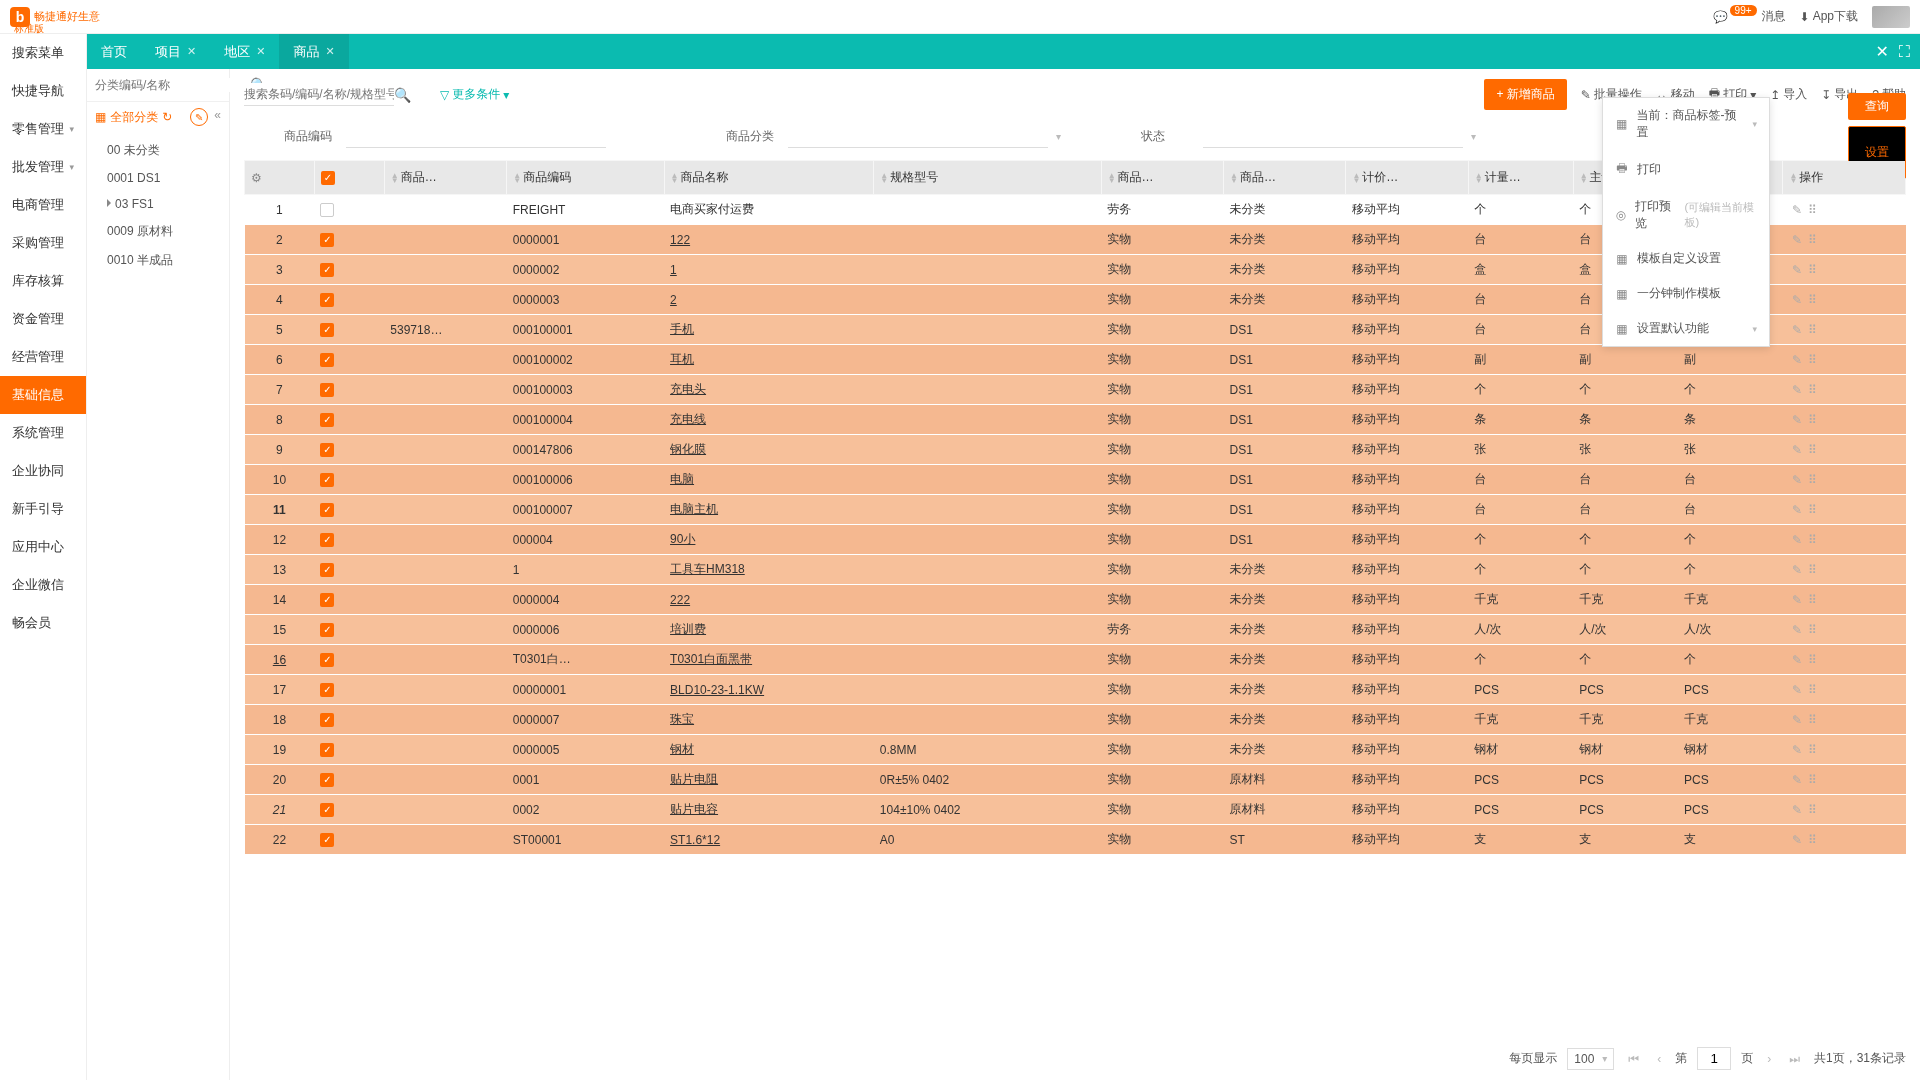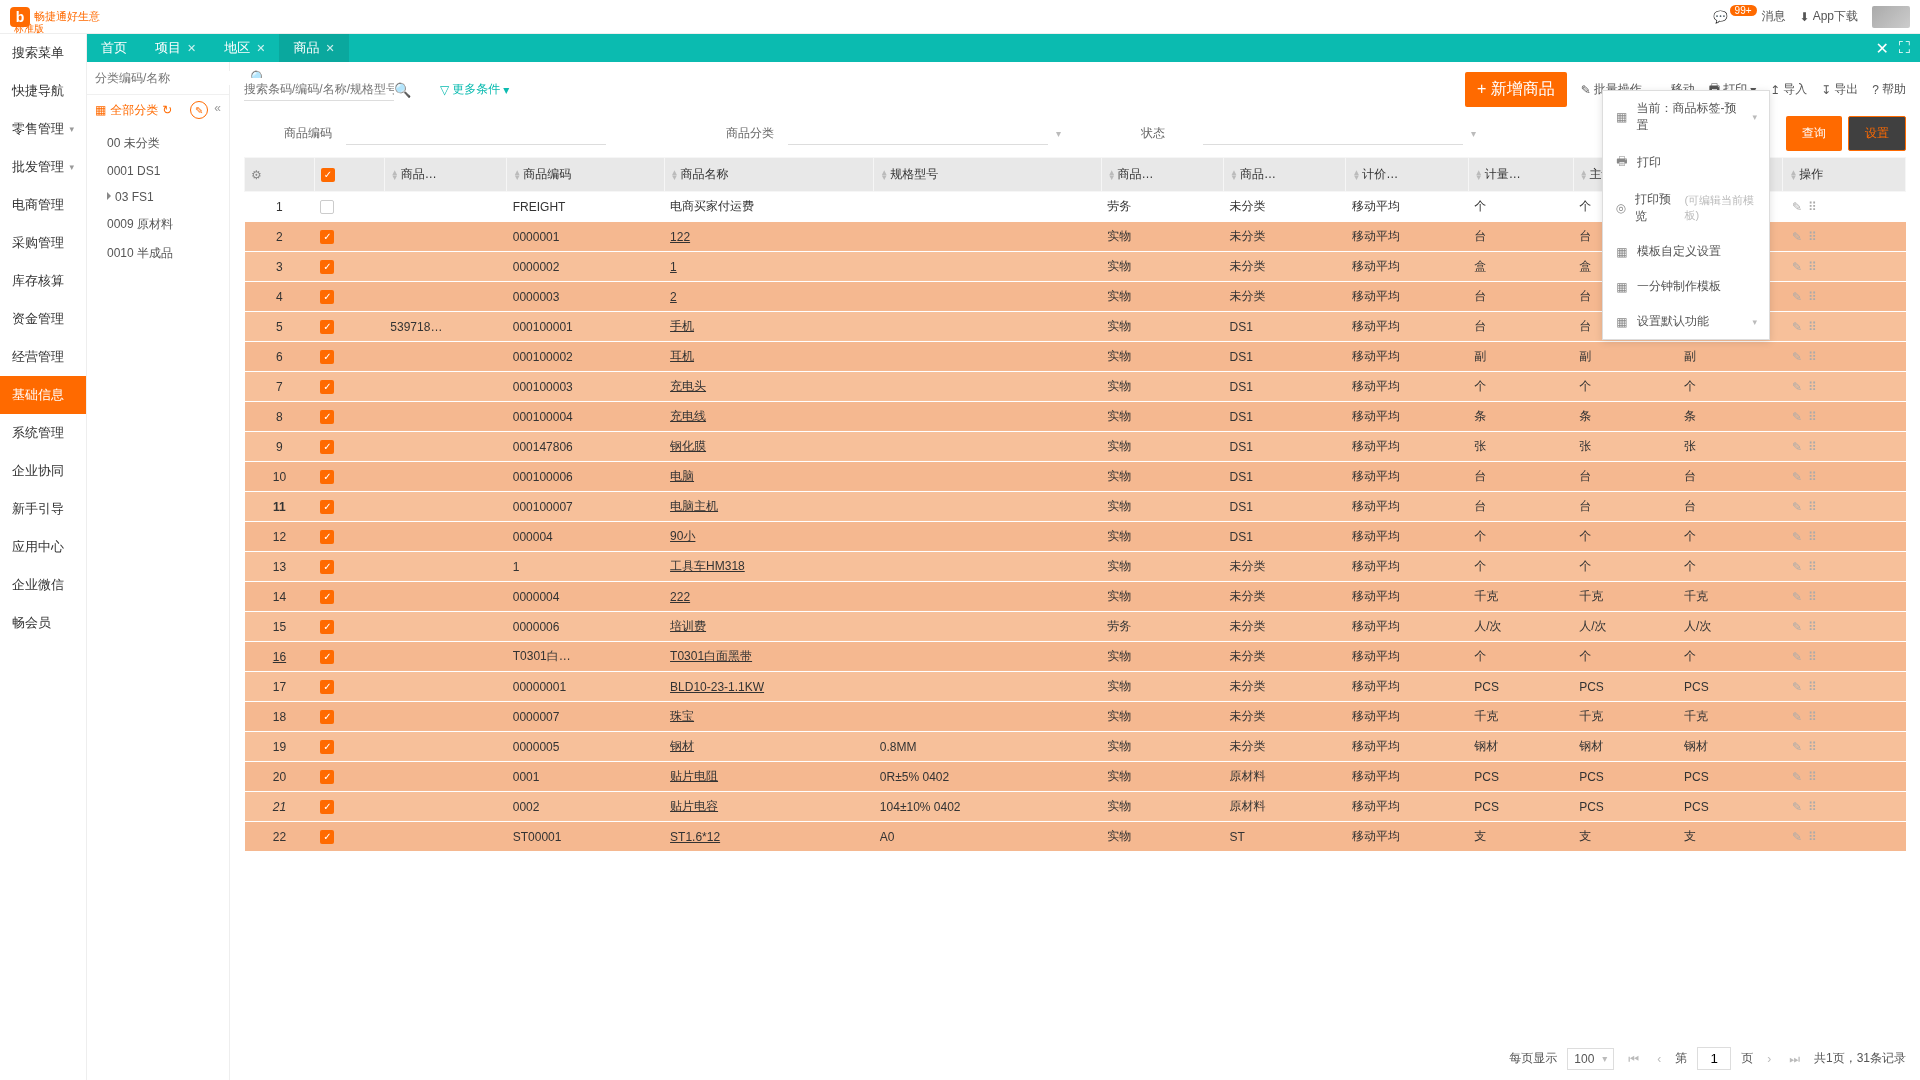--- a/index.html
+++ b/index.html
@@ -12,21 +12,21 @@
 .top-right{margin-left:auto;display:flex;align-items:center;gap:14px;font-size:12px;color:#555}
 .top-btn{display:flex;align-items:center;gap:3px;cursor:pointer}
 .badge{background:#ff6a00;color:#fff;border-radius:8px;padding:0 5px;font-size:10px;position:relative;top:-6px;left:-2px}
 .avatar{width:38px;height:22px;background:linear-gradient(135deg,#aaa,#ccc);border-radius:2px}
 .layout{display:flex;height:calc(100vh - 34px)}
 .sidebar{width:87px;background:#fff;border-right:1px solid #eee;display:flex;flex-direction:column}
 .side-item{padding:10px 12px;font-size:13px;color:#333;cursor:pointer;display:flex;align-items:center;justify-content:space-between}
 .side-item.active{background:#ff6a00;color:#fff}
 .side-item .caret{font-size:9px;color:#999}
 .main{flex:1;display:flex;flex-direction:column;min-width:0}
-.tabs{height:28px;background:#0bbbb0;display:flex;align-items:center;color:#fff;font-size:13px}
+.tabs{height:35px;background:#0bbbb0;display:flex;align-items:center;color:#fff;font-size:13px}
 .tab{padding:0 14px;height:100%;display:flex;align-items:center;gap:6px;cursor:pointer}
 .tab.active{background:#0aa89e}
 .tab-close{font-size:11px;opacity:.8}
 .tabs-right{margin-left:auto;display:flex;align-items:center;gap:10px;padding-right:10px}
 .tabs-right span{cursor:pointer;font-size:16px}
 .content{display:flex;flex:1;min-height:0}
 .cat-panel{width:143px;border-right:1px solid #eee;display:flex;flex-direction:column;font-size:12px}
 .cat-search{display:flex;align-items:center;padding:8px;border-bottom:1px solid #f0f0f0}
 .cat-search input{border:none;outline:none;flex:1;font-size:12px;color:#999}
 .search-ico{color:#ff6a00;font-size:14px}
@@ -36,30 +36,30 @@
 .cat-collapse{color:#999}
 .cat-list{padding:4px 0}
 .cat-item{padding:6px 8px 6px 20px;color:#555;cursor:pointer}
 .cat-item .tri{display:inline-block;width:0;height:0;border-top:4px solid transparent;border-bottom:4px solid transparent;border-left:4px solid #888;margin-right:4px;vertical-align:1px}
 .data-area{flex:1;display:flex;flex-direction:column;min-width:0;position:relative}
 .toolbar{padding:10px 14px 6px 14px;display:flex;align-items:center;gap:16px;font-size:12px}
 .tb-search{display:flex;align-items:center;flex:0 0 180px}
 .tb-search input{border:none;outline:none;border-bottom:1px solid #ddd;font-size:12px;color:#999;padding:4px 0;width:150px}
 .tb-link{color:#0bbbb0;display:flex;align-items:center;gap:3px;cursor:pointer}
 .tb-right{margin-left:auto;display:flex;align-items:center;gap:14px}
-.btn-primary{background:#ff6a00;color:#fff;border:none;padding:7px 12px;border-radius:2px;cursor:pointer;font-size:16px}
+.btn-primary{background:#ff6a00;color:#fff;border:none;padding:7px 12px;border-radius:2px;cursor:pointer;font-size:12px}
 .tb-action{color:#555;display:flex;align-items:center;gap:3px;cursor:pointer}
 .filters{padding:8px 14px 8px 54px;display:flex;align-items:center;gap:40px;font-size:12px;color:#666;position:relative}
 .filter-grp{display:flex;align-items:center;gap:8px}
 .filter-grp label{min-width:54px}
 .filter-input{border:none;border-bottom:1px solid #ddd;padding:4px 0;width:260px;outline:none}
 .dd-caret{color:#bbb;font-size:10px}
-.query-btns{position:absolute;right:14px;display:flex;flex-direction:row;gap:6px}
+.query-btns{position:absolute;right:14px;display:flex;flex-direction:column;gap:6px}
 .btn-query{background:#ff6a00;color:#fff;border:none;padding:5px 16px;border-radius:2px;cursor:pointer;font-size:12px}
-.btn-set{background:#404040;color:#ff6a00;border:1px solid #ff6a00;padding:8px 16px;border-radius:2px;cursor:pointer;font-size:12px}
+.btn-set{background:#000000;color:#ff6a00;border:1px solid #ff6a00;padding:17px 16px;border-radius:2px;cursor:pointer;font-size:12px}
 .table-wrap{flex:1;overflow:auto;margin:4px 14px 0 14px}
 table{border-collapse:collapse;width:100%;table-layout:fixed;font-size:12px}
 th{background:#e8e8e8;color:#333;font-weight:normal;text-align:left;padding:8px 6px;border:1px solid #f6f6f6;white-space:nowrap;overflow:hidden;text-overflow:ellipsis;position:sticky;top:0}
 th .sort{color:#bbb;font-size:8px;display:inline-flex;flex-direction:column;line-height:5px;margin-right:2px;vertical-align:middle}
 td{padding:6px 6px;border-bottom:1px solid rgba(255,255,255,.4);white-space:nowrap;overflow:hidden;text-overflow:ellipsis}
 tr.sel td{background:#f7c09a}
 tr.sel:nth-child(even) td{background:#f5b890}
 td a{color:#333;text-decoration:underline}
 .chk{width:14px;height:14px;background:#ff6a00;border-radius:2px;display:inline-flex;align-items:center;justify-content:center;color:#fff;font-size:10px}
 .chk.off{background:#fff;border:1px solid #ccc;color:transparent}

